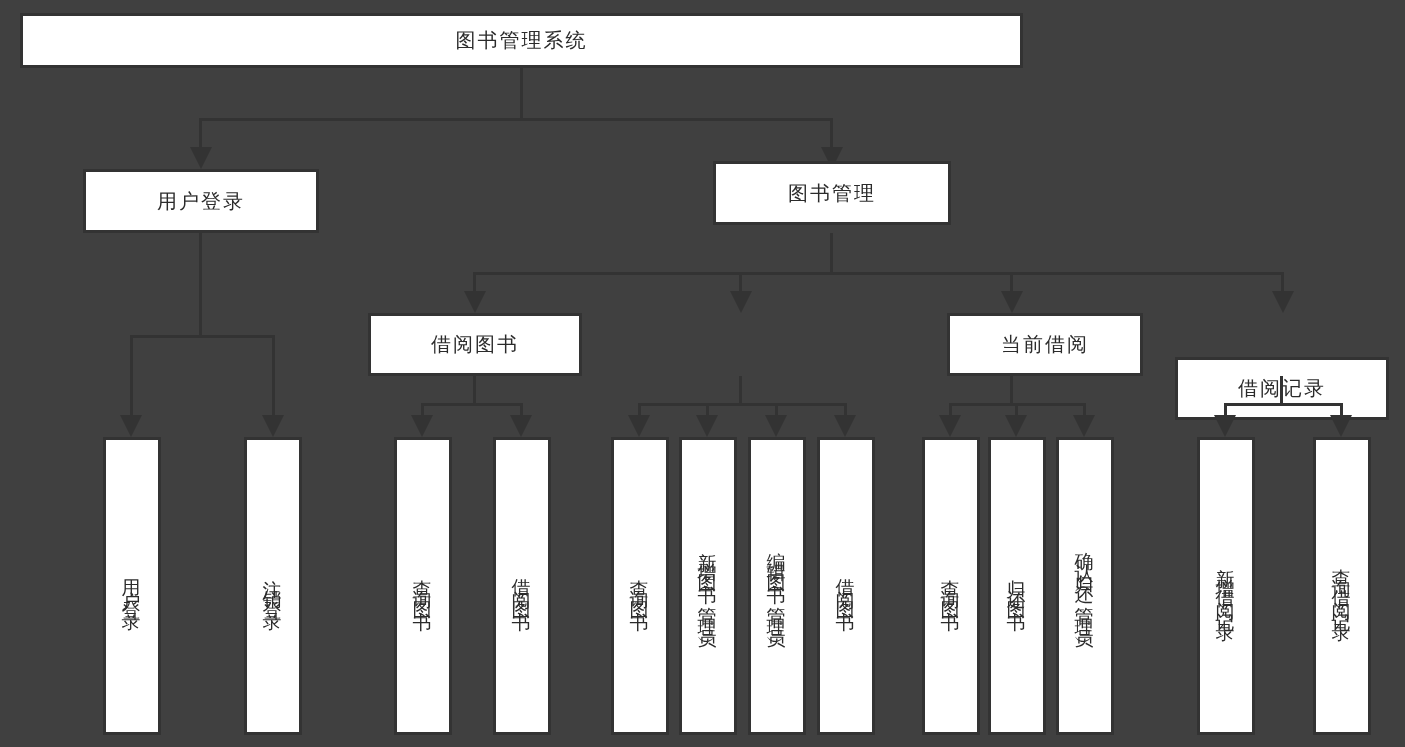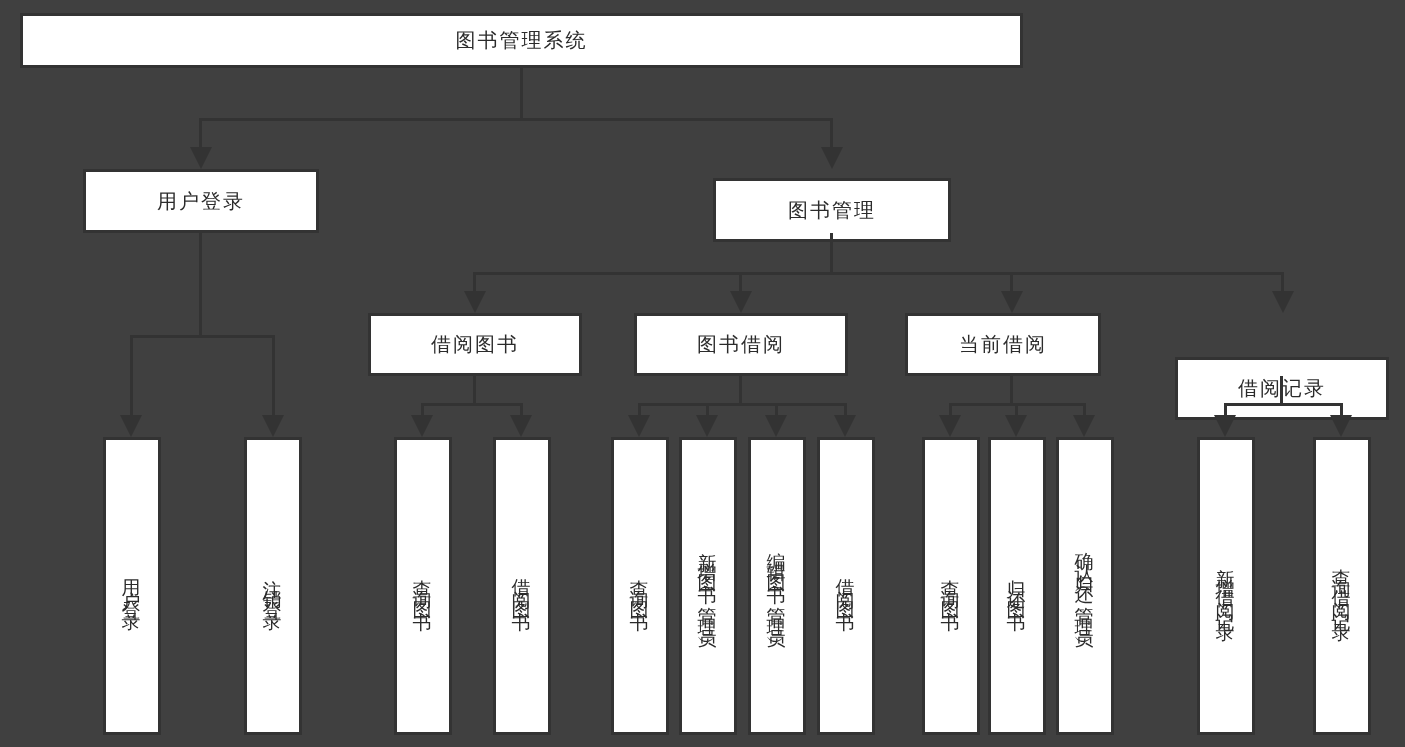--- a/index.html
+++ b/index.html
@@ -60,21 +60,21 @@
   <div class="line" style="left:520px; top:68px; width:3px; height:53px;"></div>
   <div class="line" style="left:199px; top:118px; width:634px; height:3px;"></div>
   <div class="line" style="left:199px; top:118px; width:3px; height:32px;"></div>
   <div class="arrow" style="left:190px; top:147px;"></div>
   <div class="line" style="left:830px; top:118px; width:3px; height:32px;"></div>
   <div class="arrow" style="left:821px; top:147px;"></div>
 
   <div class="box hbox" style="left:83px; top:169px; width:236px; height:64px;">
     <span>用户登录</span>
   </div>
-  <div class="box hbox" style="left:713px; top:178px; width:238px; height:64px;">
+  <div class="box hbox" style="left:713px; top:161px; width:238px; height:64px;">
     <span>图书管理</span>
   </div>
 
   <div class="line" style="left:199px; top:233px; width:3px; height:105px;"></div>
   <div class="line" style="left:130px; top:335px; width:145px; height:3px;"></div>
   <div class="line" style="left:130px; top:335px; width:3px; height:84px;"></div>
   <div class="arrow" style="left:120px; top:415px;"></div>
   <div class="line" style="left:272px; top:335px; width:3px; height:84px;"></div>
   <div class="arrow" style="left:262px; top:415px;"></div>
 
@@ -85,24 +85,21 @@
   <div class="line" style="left:739px; top:272px; width:3px; height:22px;"></div>
   <div class="arrow" style="left:730px; top:291px;"></div>
   <div class="line" style="left:1010px; top:272px; width:3px; height:22px;"></div>
   <div class="arrow" style="left:1001px; top:291px;"></div>
   <div class="line" style="left:1281px; top:272px; width:3px; height:22px;"></div>
   <div class="arrow" style="left:1272px; top:291px;"></div>
 
   <div class="box hbox" style="left:368px; top:313px; width:214px; height:63px;">
     <span>借阅图书</span>
   </div>
-  <div class="box hbox" style="left:634px; top:313px; width:214px; height:63px;">
-    <span>图书借阅</span>
-  </div>
-  <div class="box hbox" style="left:905px; top:313px; width:196px; height:63px;">
+  <div class="box hbox" style="left:947px; top:313px; width:196px; height:63px;">
     <span>当前借阅</span>
   </div>
   <div class="box hbox" style="left:1175px; top:313px; width:214px; height:63px;margin-top:44px;">
     <span>借阅记录</span>
   </div>
 
   <div class="line" style="left:473px; top:376px; width:3px; height:30px;"></div>
   <div class="line" style="left:421px; top:403px; width:102px; height:3px;"></div>
   <div class="line" style="left:421px; top:403px; width:3px; height:16px;"></div>
   <div class="arrow" style="left:411px; top:415px;"></div>

